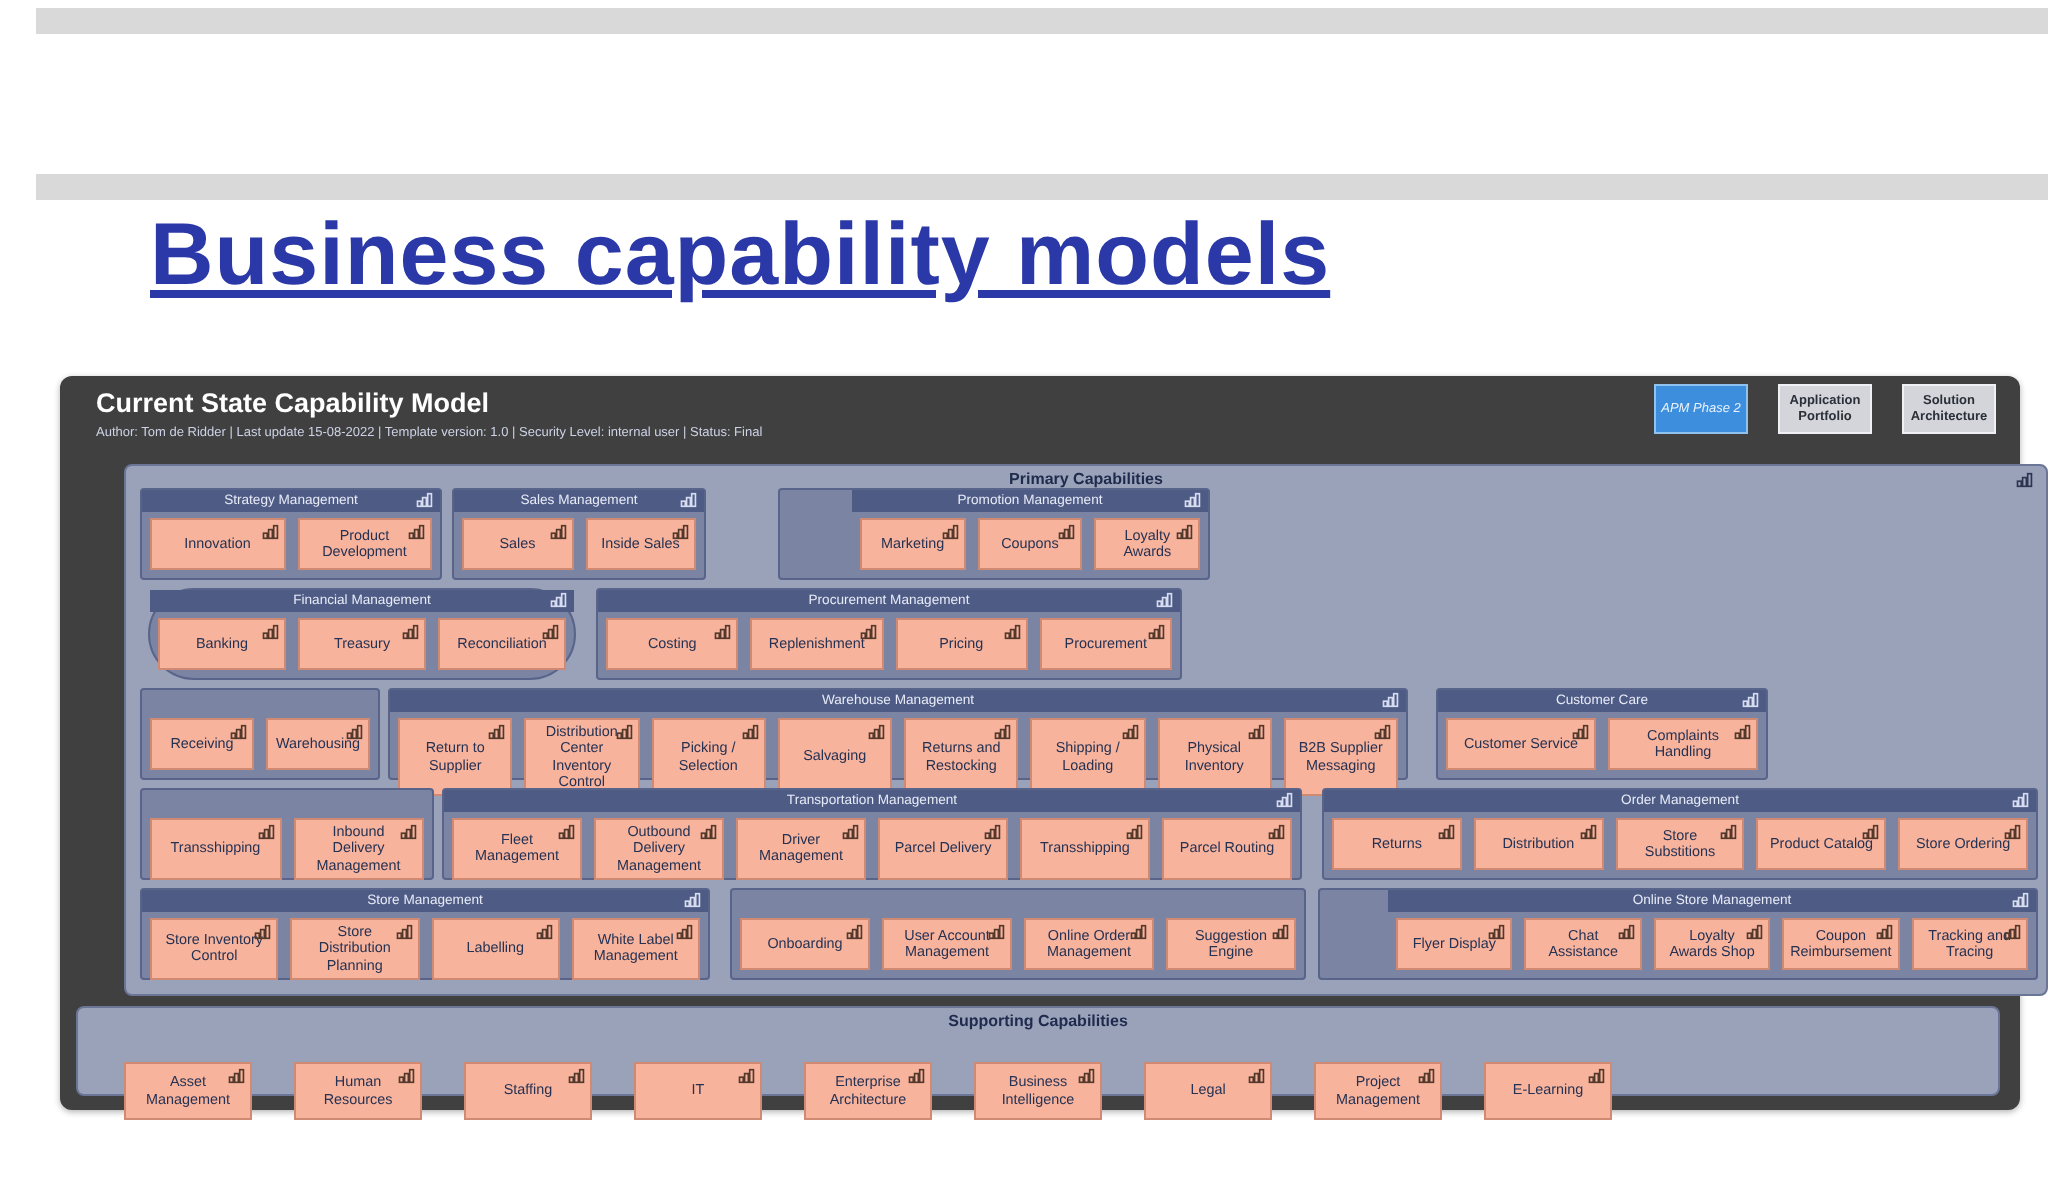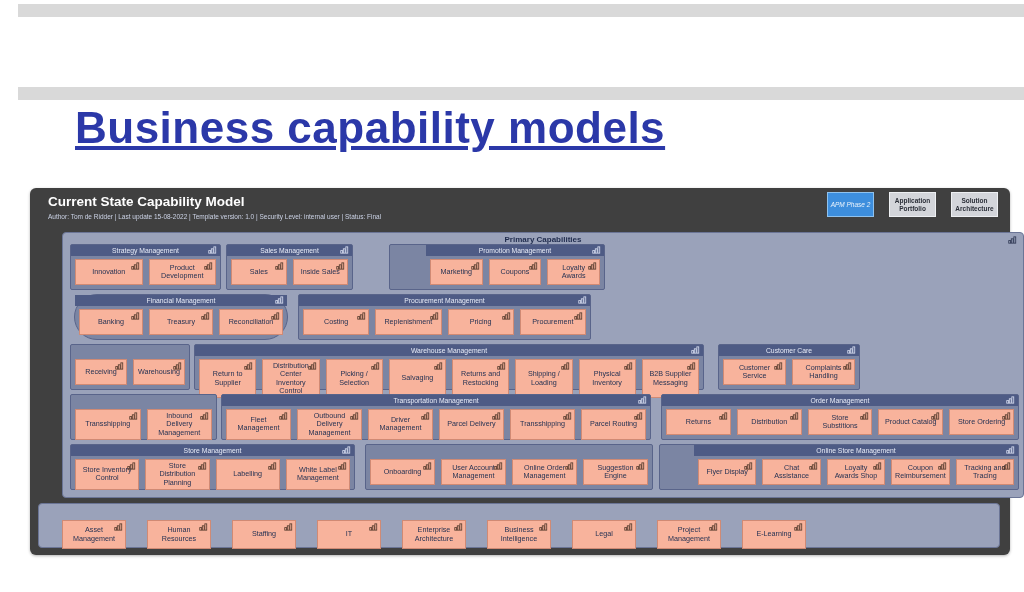--- a/index.html
+++ b/index.html
@@ -475,21 +475,21 @@
                     <g fill="none" stroke="currentColor" stroke-width="1.1">
                       <rect x="1" y="5.8" width="2.5" height="3.4"></rect>
                       <rect x="4.4" y="3.4" width="2.5" height="5.8"></rect>
                       <rect x="7.8" y="0.8" width="2.5" height="8.4"></rect>
                     </g>
                   </svg>
                 </span>
               </div>
             </div>
           </div>
-          <div class="cap-group" style="width: 142px; margin-left: 14px;">
+          <div class="cap-group" style="width: 166px; margin-left: 14px;">
             <div class="group-header">
               <span>Customer Care</span>
               <span class="chart-icon">
                 <svg viewBox="0 0 12 10" xmlns="http://www.w3.org/2000/svg">
                   <g fill="none" stroke="currentColor" stroke-width="1.1">
                     <rect x="1" y="5.8" width="2.5" height="3.4"></rect>
                     <rect x="4.4" y="3.4" width="2.5" height="5.8"></rect>
                     <rect x="7.8" y="0.8" width="2.5" height="8.4"></rect>
                   </g>
                 </svg>
@@ -908,20 +908,21 @@
                   </svg>
                 </span>
               </div>
             </div>
           </div>
         </div>
       </div>
   </div>
 
   <div class="section section-supporting">
+    <div class="section-label">Supporting Capabilities</div>
     <div class="sup-row" id="supporting-boxes">
         <div class="cap-box">
           <span>Asset Management</span>
           <span class="chart-icon">
             <svg viewBox="0 0 12 10" xmlns="http://www.w3.org/2000/svg">
               <g fill="none" stroke="currentColor" stroke-width="1.1">
                 <rect x="1" y="5.8" width="2.5" height="3.4"></rect>
                 <rect x="4.4" y="3.4" width="2.5" height="5.8"></rect>
                 <rect x="7.8" y="0.8" width="2.5" height="8.4"></rect>
               </g>

